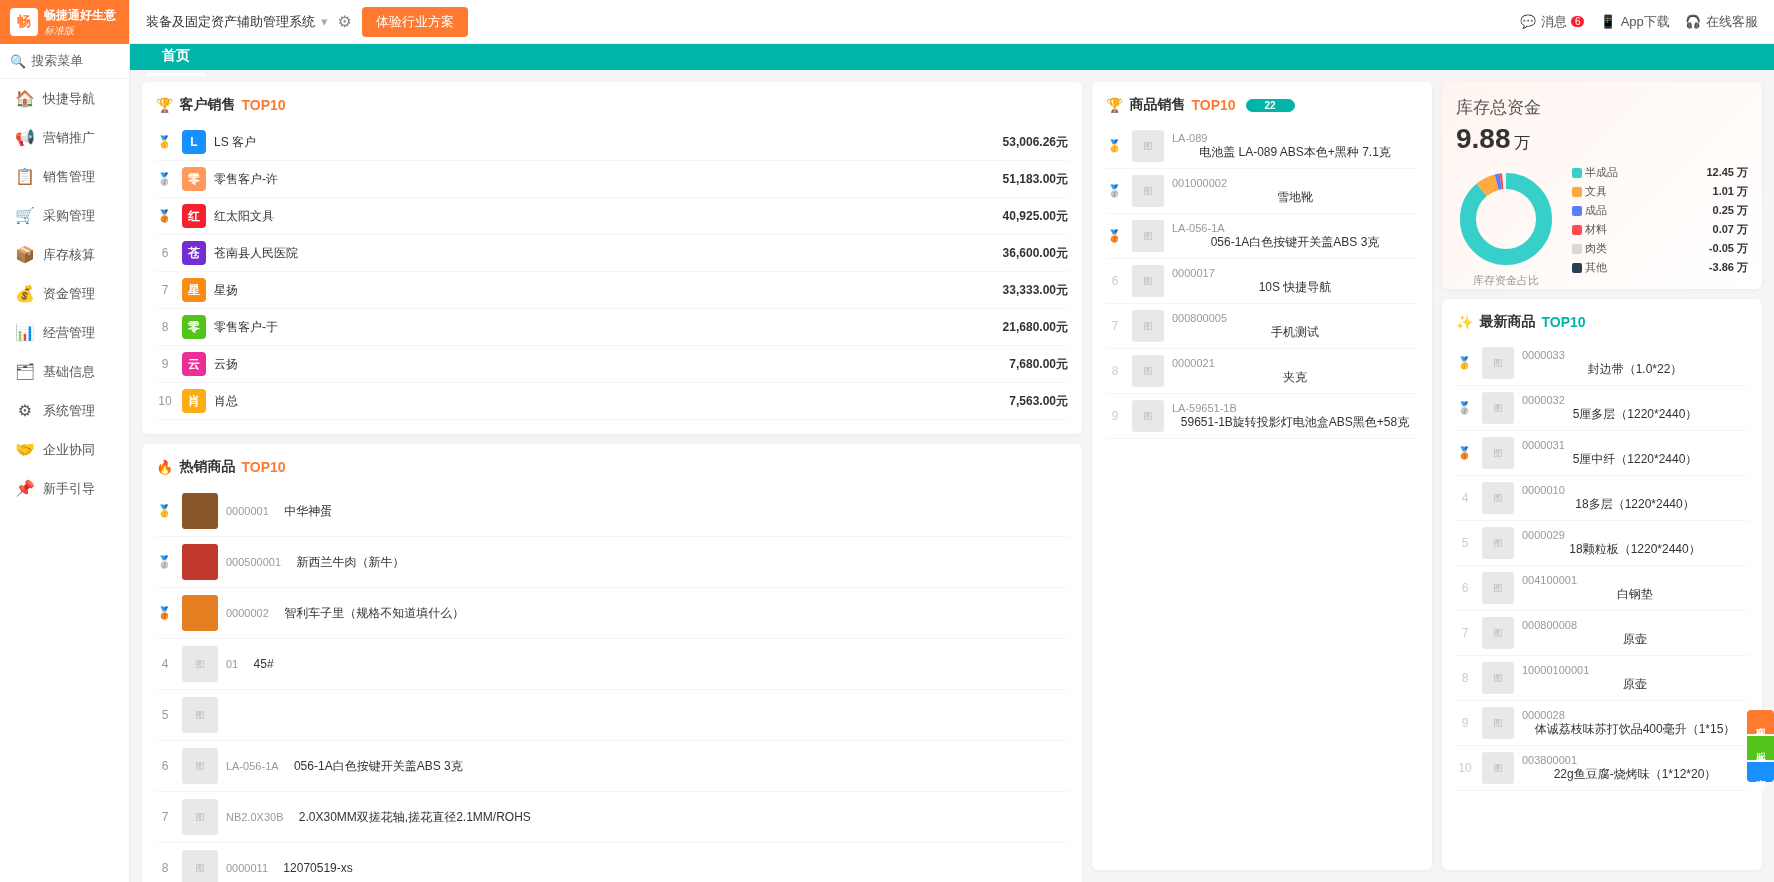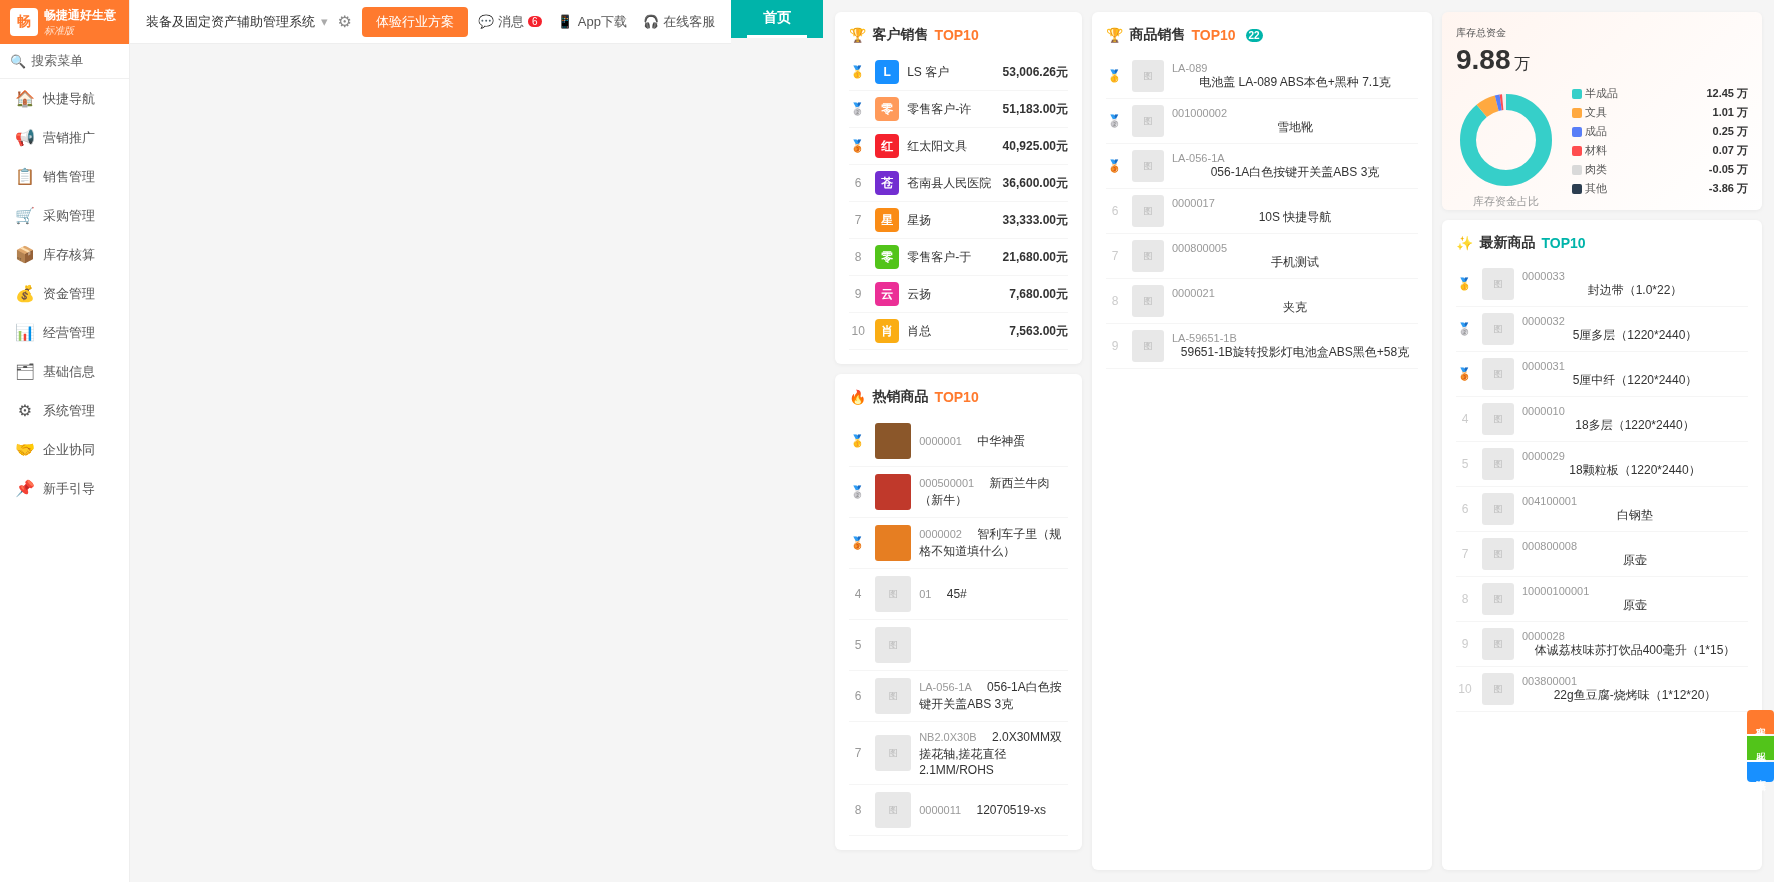--- a/index.html
+++ b/index.html
@@ -45,21 +45,21 @@
       display: flex; align-items: center; gap: 8px;
       padding: 10px 12px;
       cursor: pointer;
       color: #555;
       font-size: 13px;
       border-left: 3px solid transparent;
     }
     .nav-icon { font-size: 16px; width: 20px; text-align: center; }
 
     
-    .main { flex: 1; display: flex; flex-direction: row; height: 100%; overflow: hidden; }
+    .main { flex: 1; display: flex; flex-direction: column; height: 100%; overflow: hidden; }
 
     
     .topbar {
       background: #fff;
       border-bottom: 1px solid #eee;
       display: flex; align-items: center;
       padding: 0 16px;
       height: 44px;
       gap: 10px;
       flex-shrink: 0;
@@ -76,21 +76,21 @@
       font-size: 13px;
     }
     .topbar-right { margin-left: auto; display: flex; align-items: center; gap: 16px; color: #555; }
     .topbar-right-item { display: flex; align-items: center; gap: 4px; cursor: pointer; font-size: 13px; }
     .badge { background: #f5222d; color: #fff; border-radius: 8px; font-size: 10px; padding: 0 4px; }
 
     
     .page-header {
       background: #00b4aa;
       padding: 0 16px;
-      height: 38px;
+      height: 26px;
       display: flex; align-items: center;
       flex-shrink: 0;
     }
     .page-header-tab {
       color: #fff; font-size: 14px; font-weight: bold;
       padding: 0 16px;
       height: 38px; display: flex; align-items: center;
       border-bottom: 3px solid #fff;
     }
 
@@ -156,21 +156,21 @@
     .product-code { font-size: 11px; color: #999; }
     .product-name { font-size: 12px; color: #333; text-align: center; }
 
     
     .inventory-card {
       background: linear-gradient(135deg, #fff5f0 0%, #fff 100%);
       border-radius: 6px;
       padding: 14px;
       box-shadow: 0 1px 4px rgba(0,0,0,0.05);
     }
-    .inventory-title { font-size: 10px; color: #555; margin-bottom: 4px; }
+    .inventory-title { font-size: 17px; color: #555; margin-bottom: 4px; }
     .inventory-amount { font-size: 28px; font-weight: bold; color: #333; }
     .inventory-unit { font-size: 16px; color: #333; }
 
     
     .chart-area {
       display: flex; align-items: center; gap: 16px; margin-top: 10px;
     }
     .donut-label {
       position: absolute; bottom: -16px; left: 50%; transform: translateX(-50%);
       font-size: 11px; color: #999; white-space: nowrap;
@@ -225,21 +225,21 @@
       letter-spacing: 2px;
     }
     .float-btn:first-child { border-radius: 4px 4px 0 0; }
 
     .top-badge {
       display: inline-block;
       background: #00b4aa;
       color: #fff;
       font-size: 10px;
       border-radius: 8px;
-      padding: 1px 3px;
+      padding: 1px 19px;
       margin-left: 4px;
     }
   </style>
 </head>
 <body>
 
 <div class="sidebar">
   <div class="sidebar-logo">
     <div class="sidebar-logo-icon">畅</div>
     <div>

